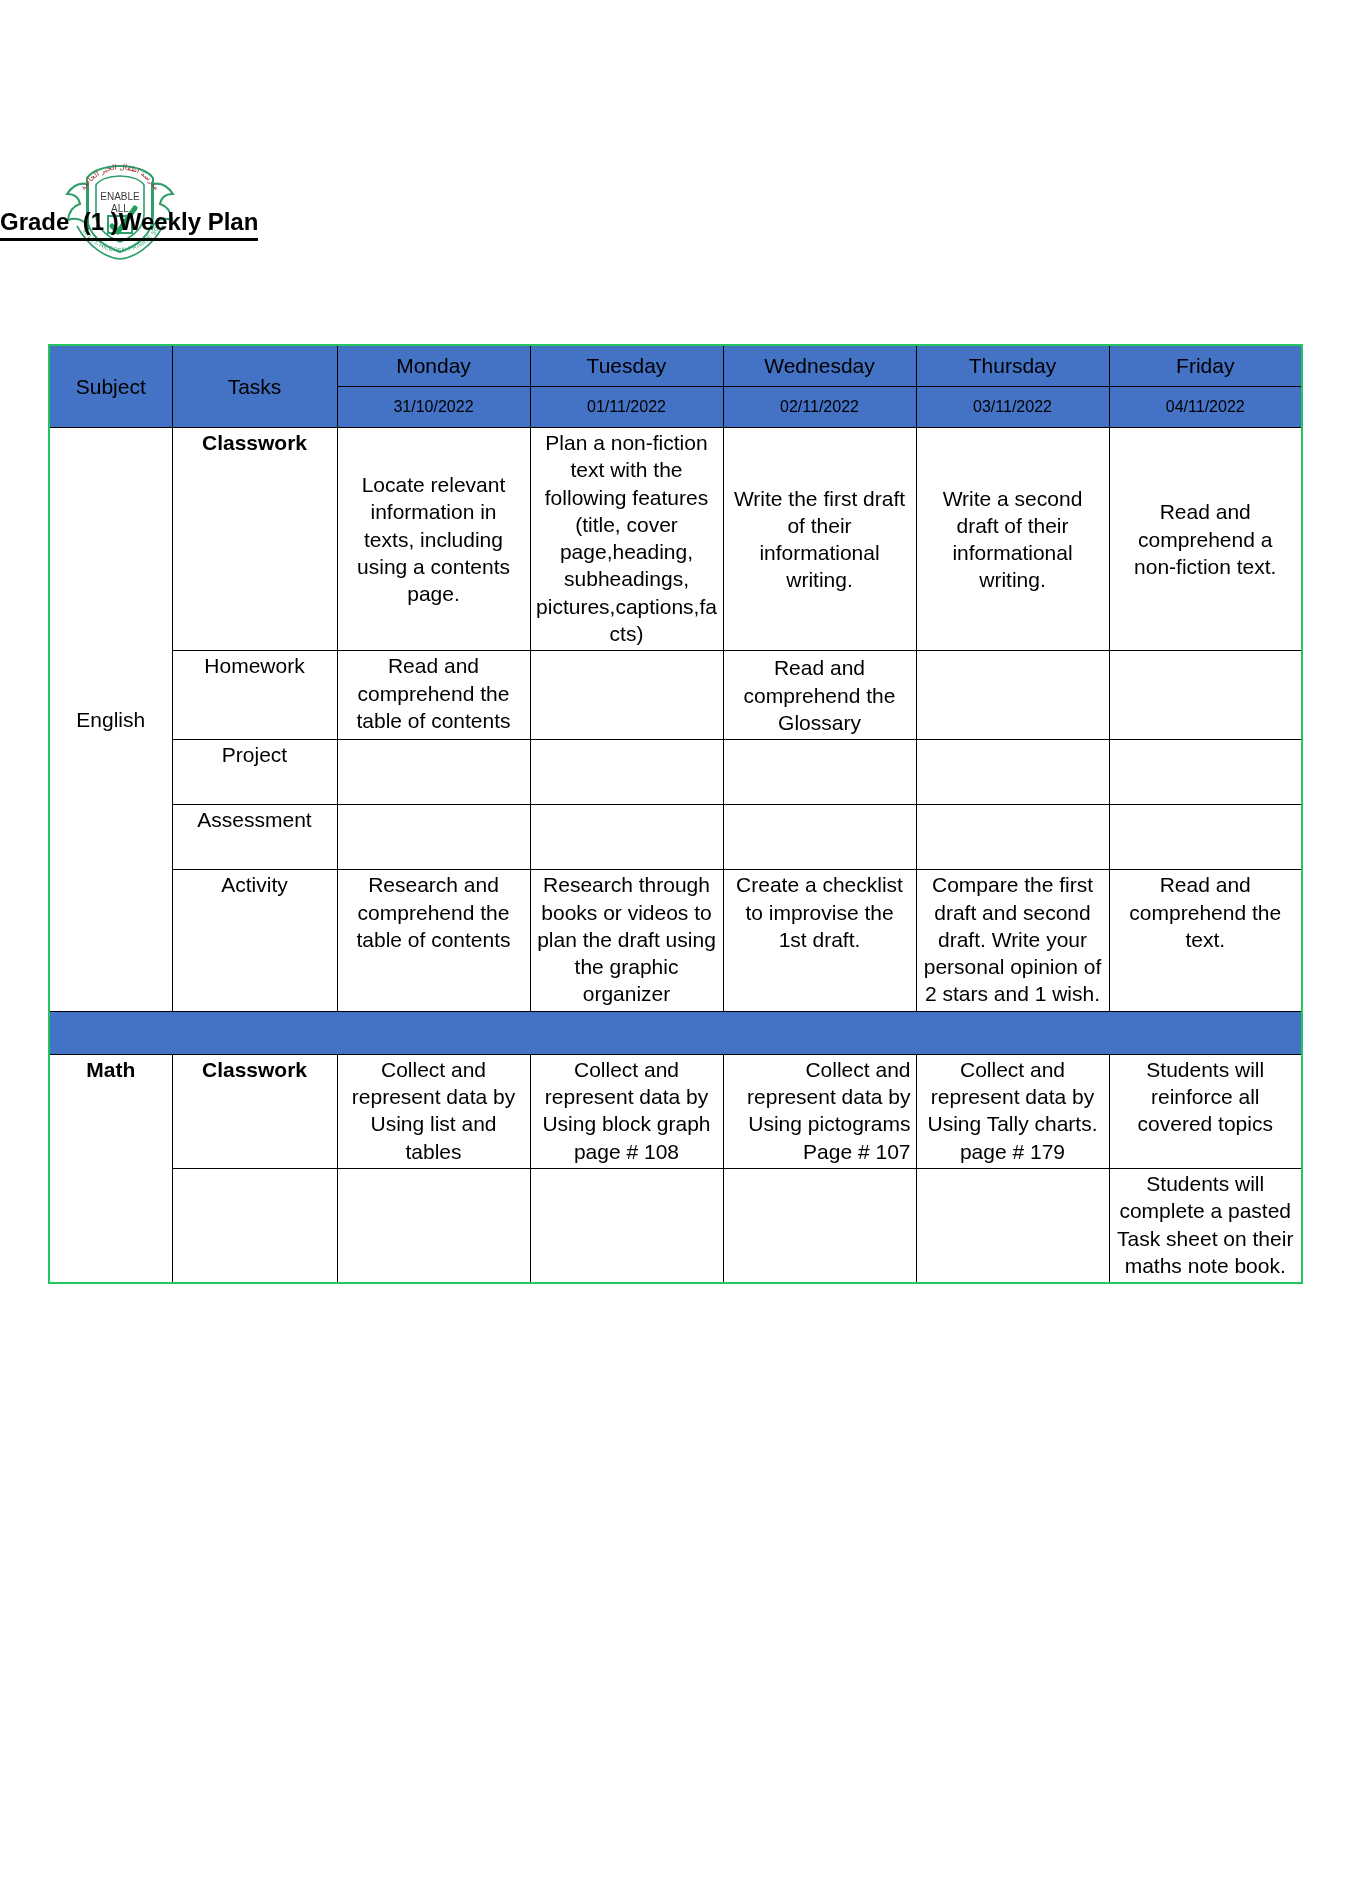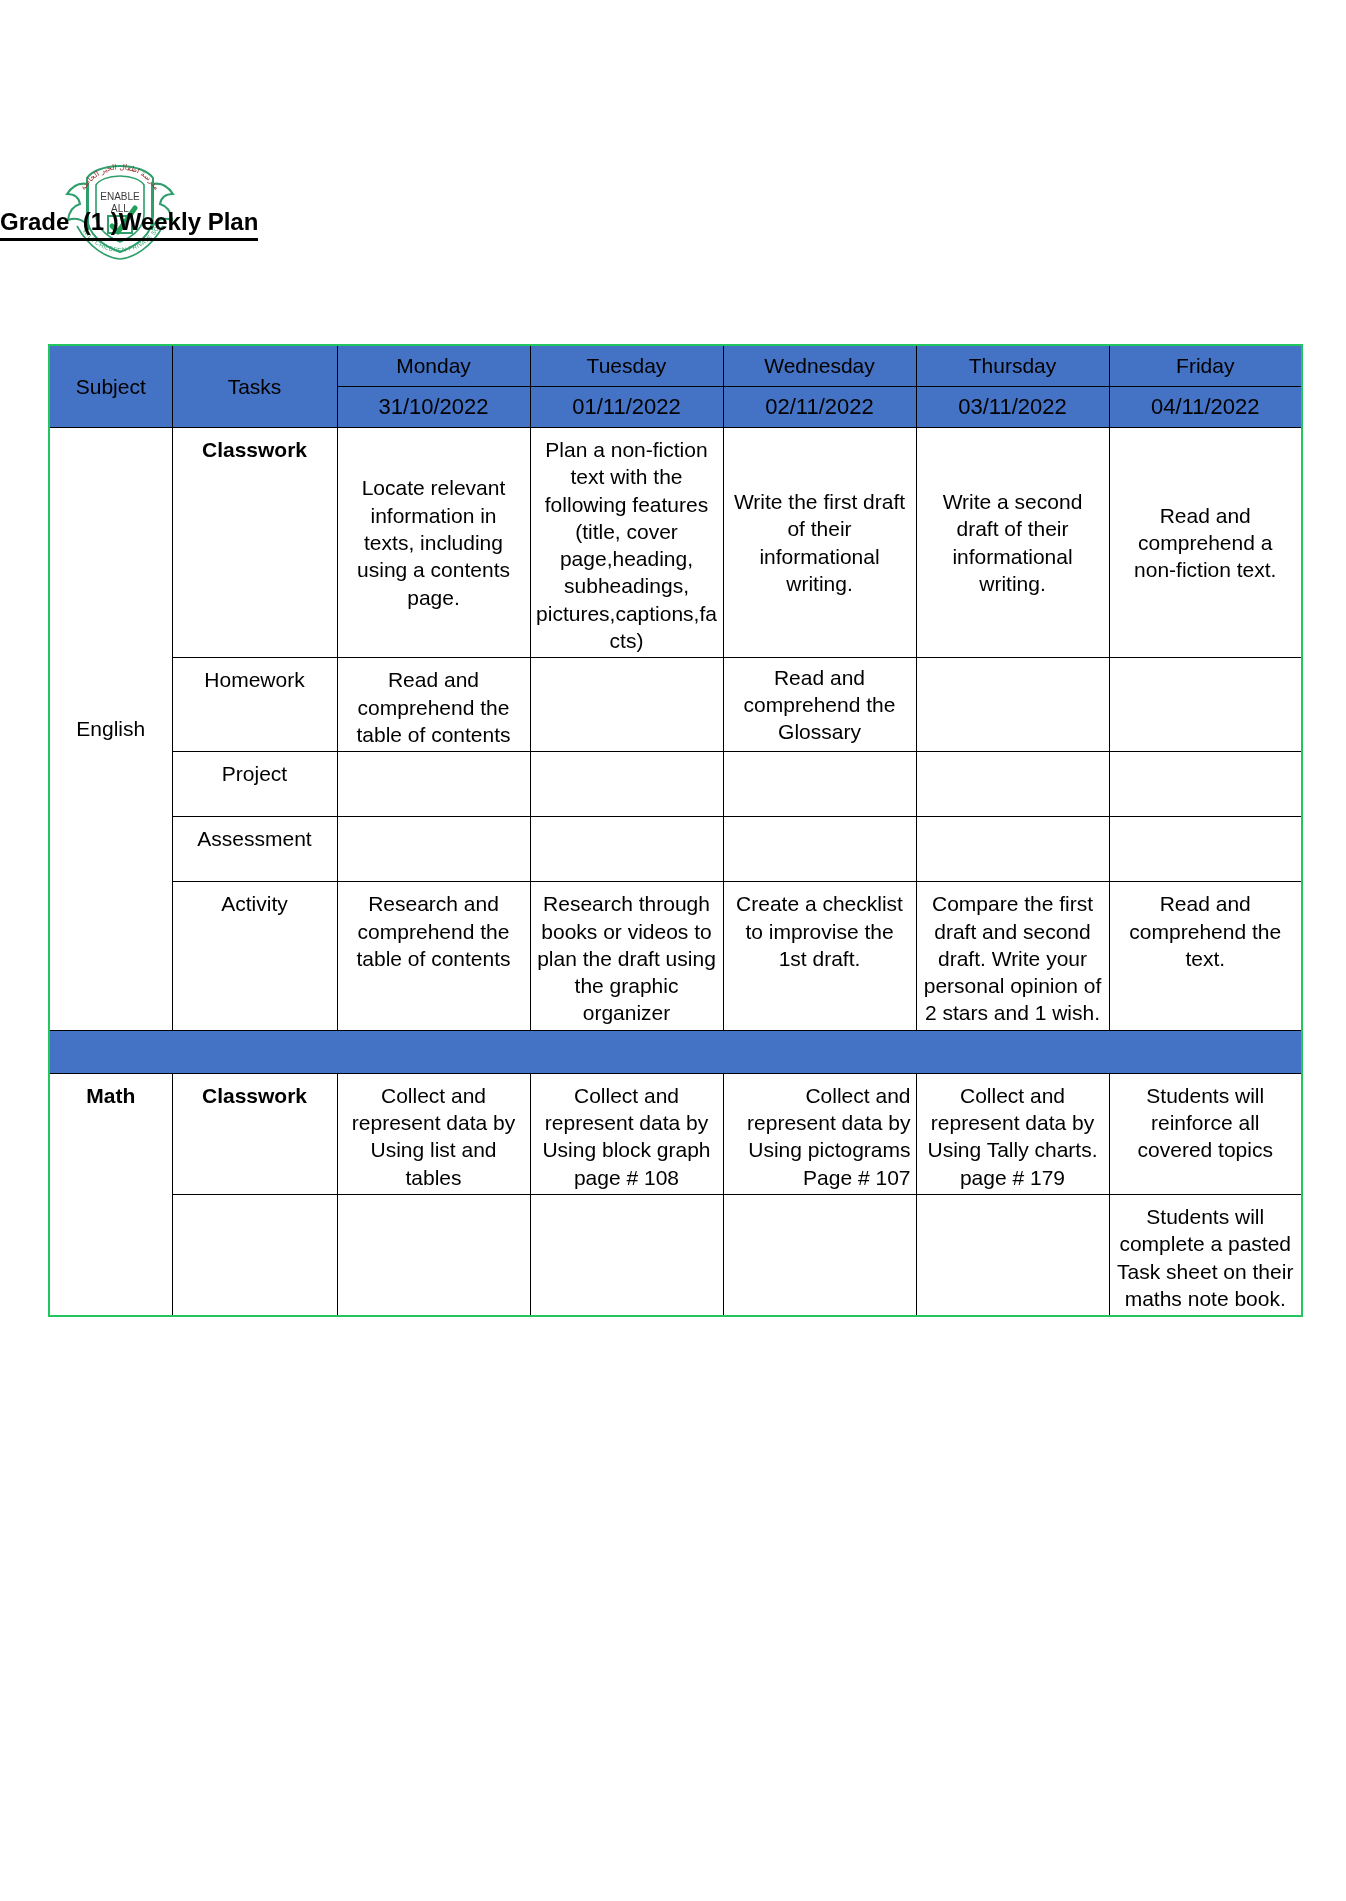--- a/index.html
+++ b/index.html
@@ -88,23 +88,23 @@
 
   thead td {
     background: #4472C4;
     color: #000000;
     font-weight: normal;
     font-size: 22px;
     padding-top: 6px;
     padding-bottom: 6px;
   }
   thead td.daycell { height: 34px; }
-  thead td.datecell { height: 34px; font-size: 22px; }
-
-  td.top-align { vertical-align: top; padding-top: 8px; }
+  thead td.datecell { height: 34px; font-size: 16px; }
+
+  td.top-align { vertical-align: top; padding-top: 1px; }
   td.bold { font-weight: bold; }
   td.left-align { text-align: right; padding-left: 8px; }
 
   .sep-row td {
     background: #4472C4;
     height: 42px;
     border-left: none;
     border-right: none;
     padding: 0;
   }

